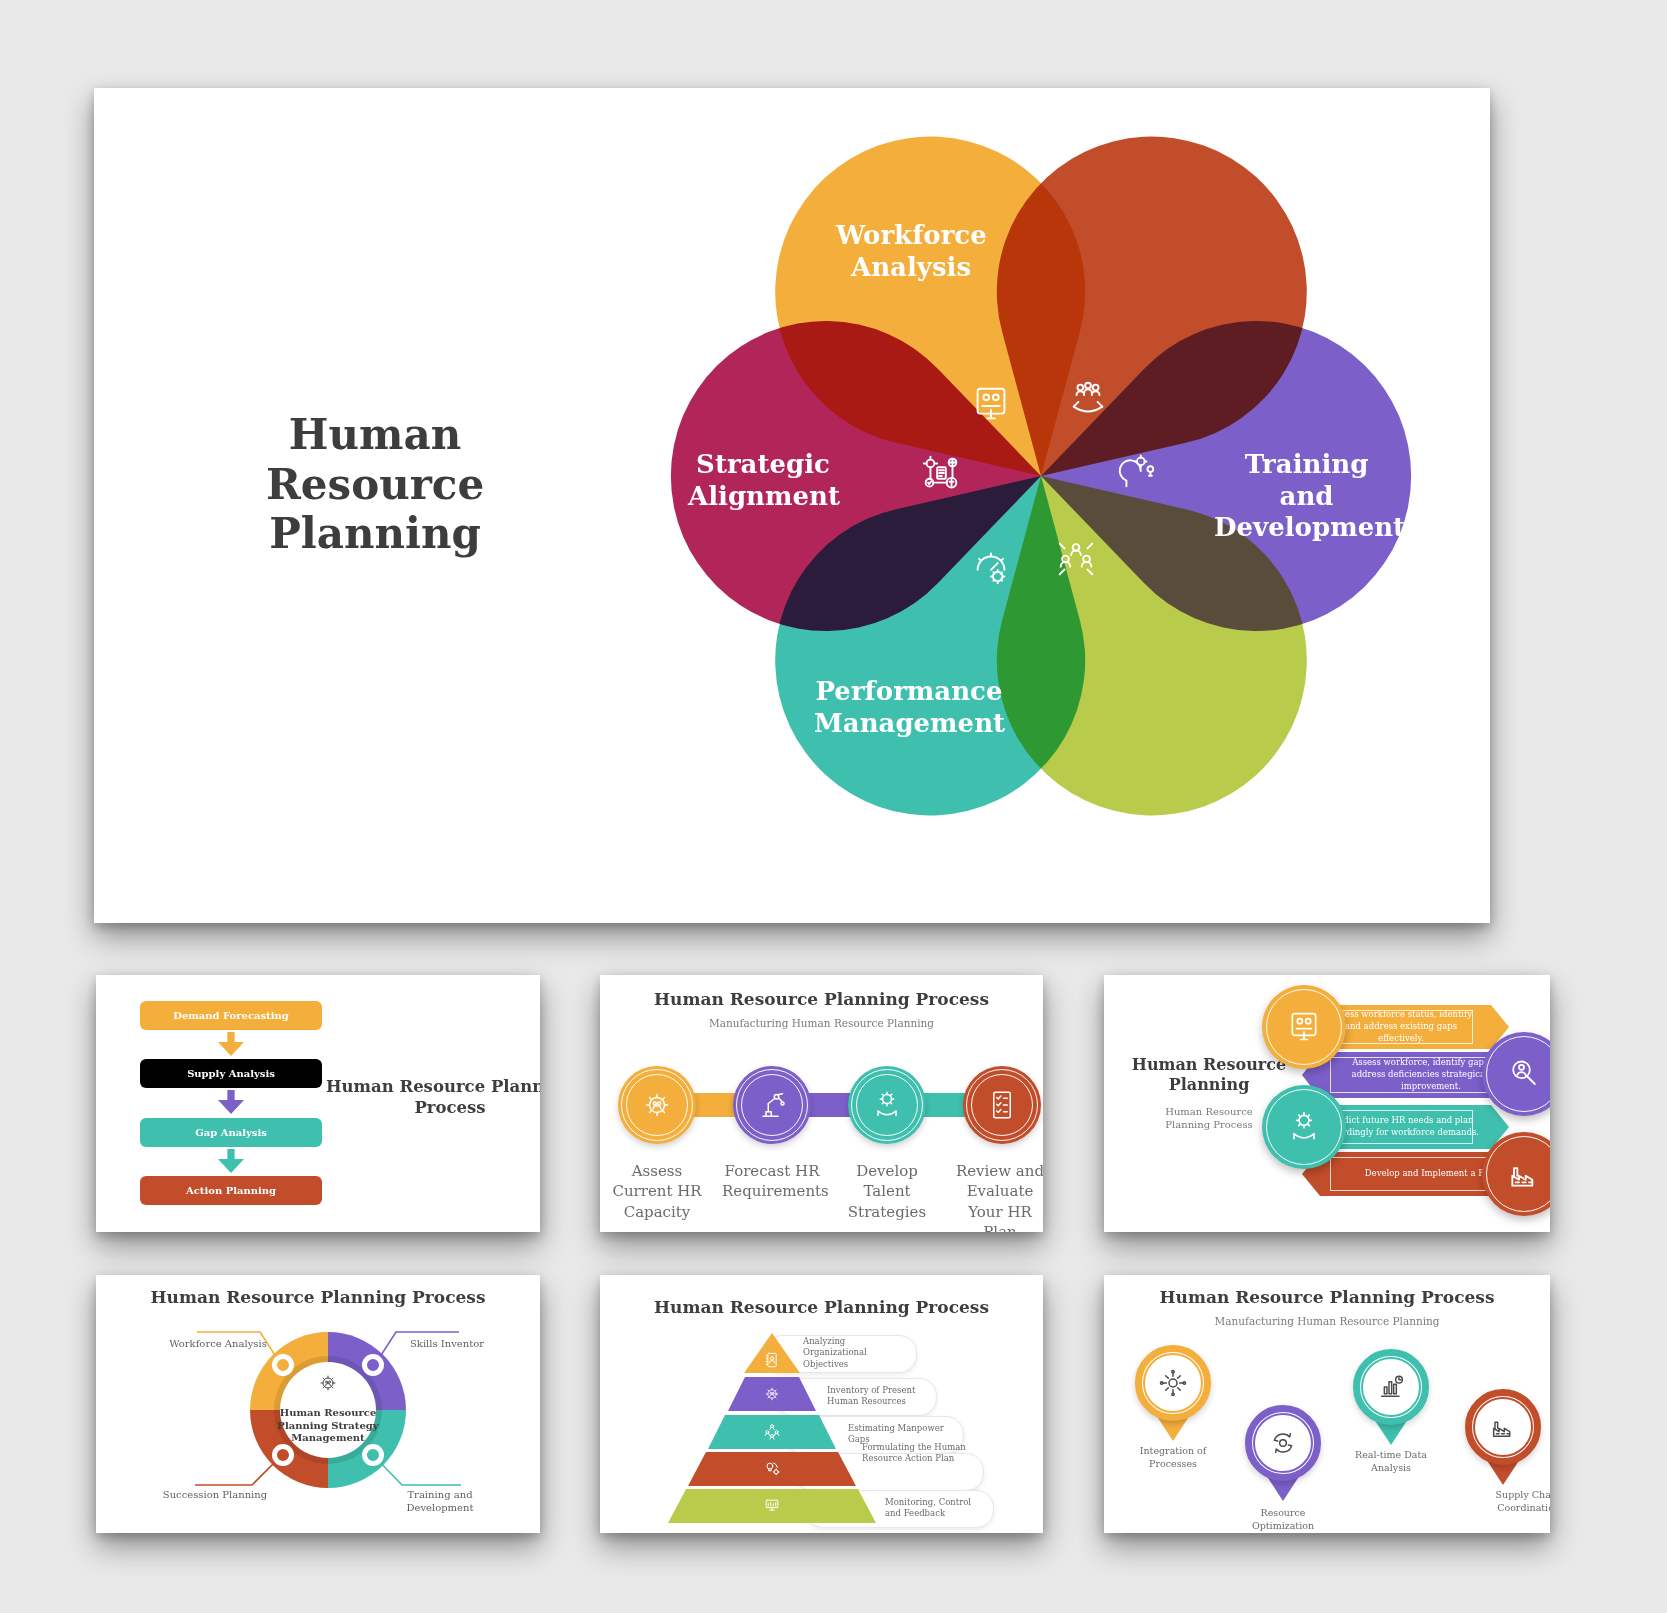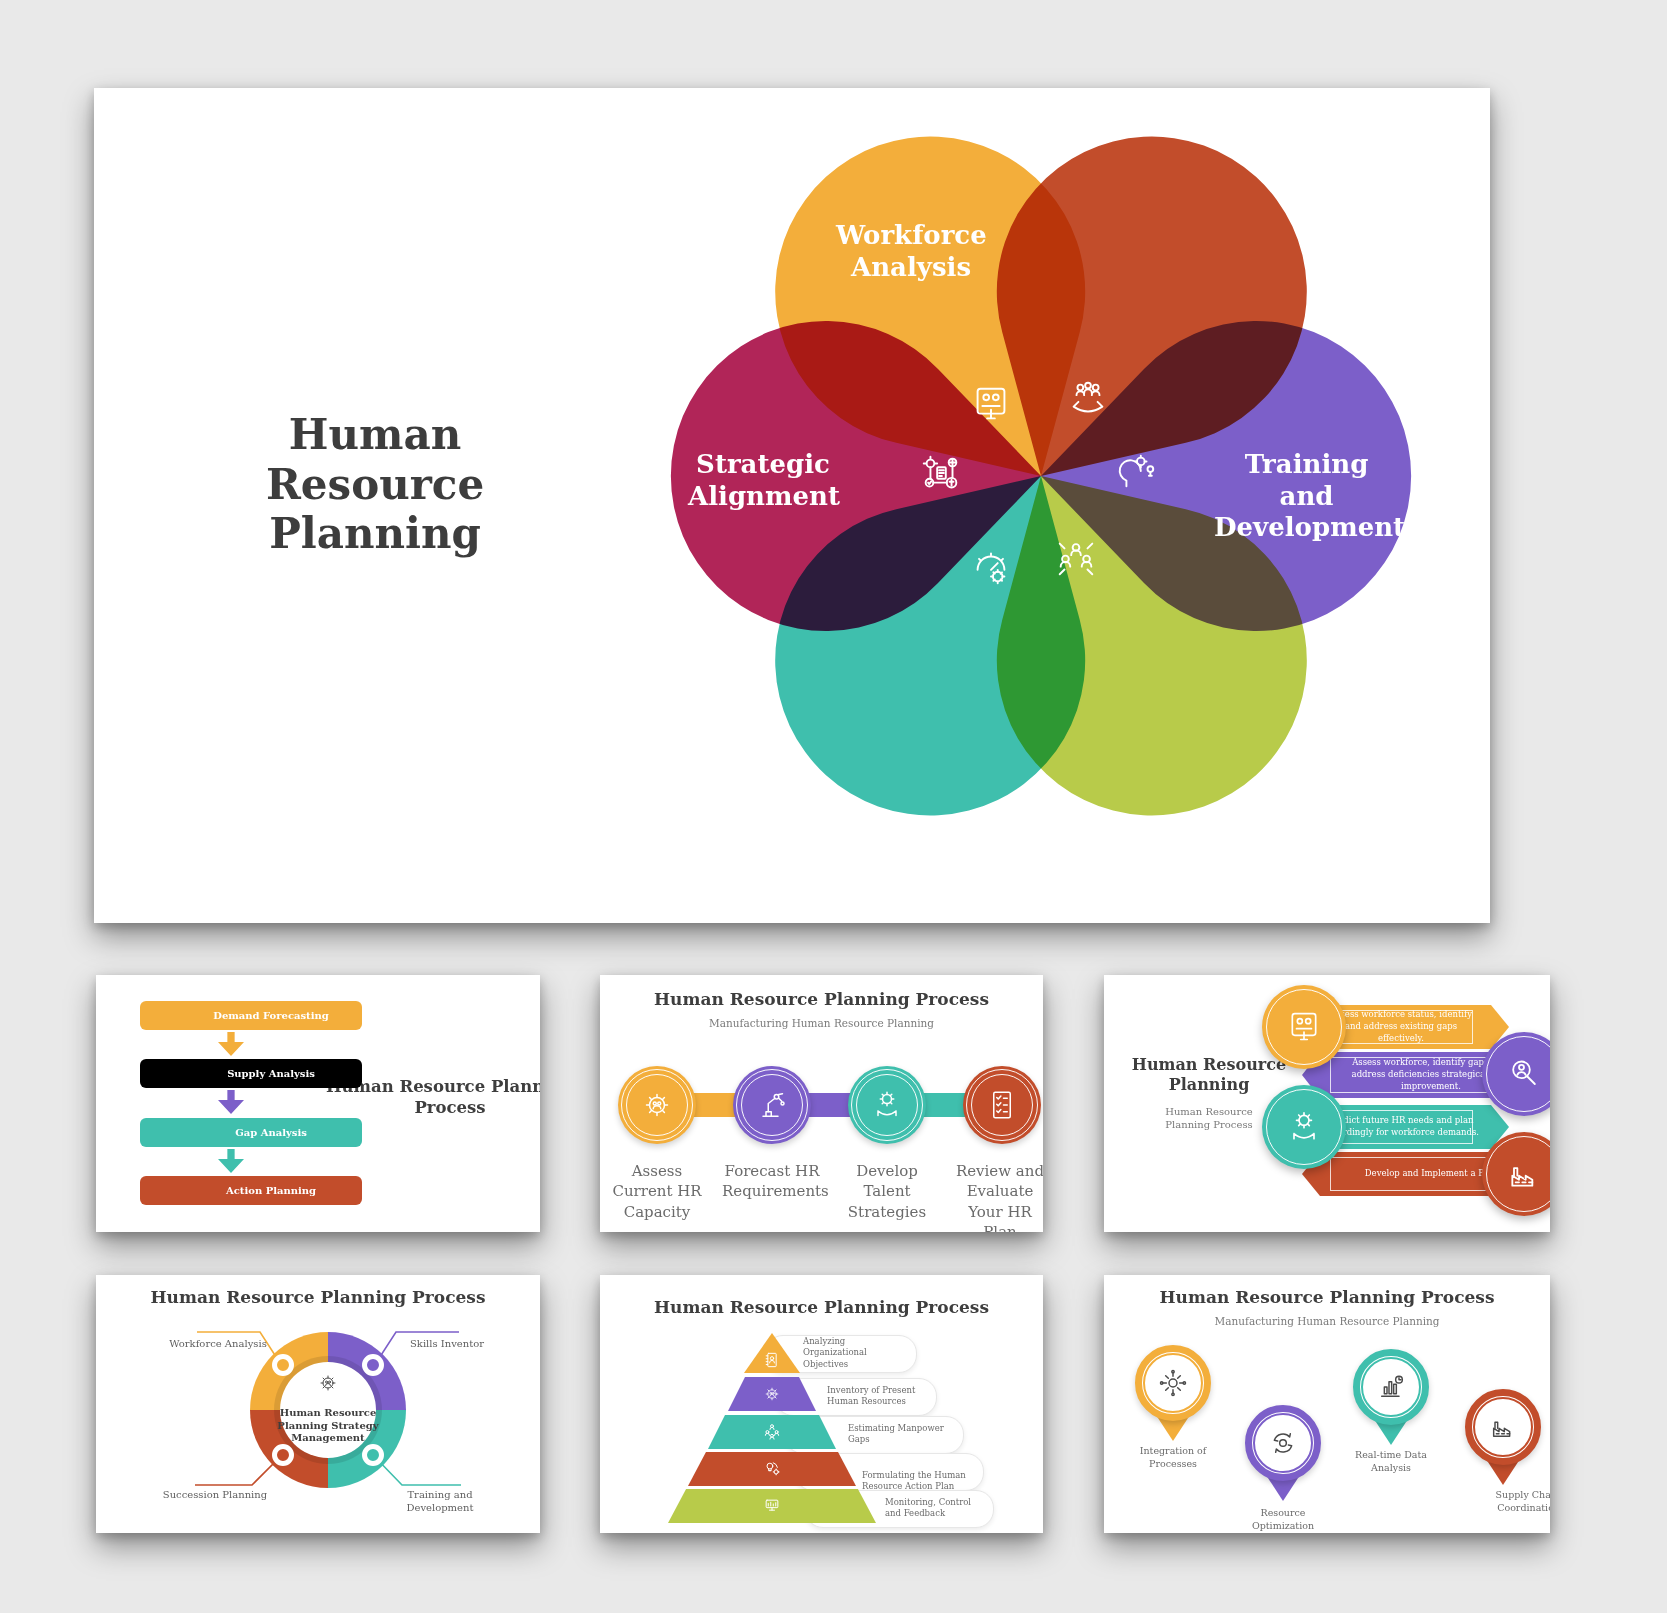--- a/index.html
+++ b/index.html
@@ -18,21 +18,21 @@
   .petal-label{position:absolute;color:#fff;font-weight:bold;font-size:26px;line-height:1.22;
                text-align:center;}
   .wicon{position:absolute;color:#fff;}
   .dicon{position:absolute;color:#4a4a4a;}
   
   .thumb-title{position:absolute;font-weight:bold;color:#3e3e3e;text-align:center;line-height:1.25;}
   .thumb-sub{position:absolute;color:#7a7a7a;text-align:center;line-height:1.3;}
   .small-gray{color:#6b6b6b;}
   
   .fc-box{position:absolute;left:44px;width:182px;height:29px;border-radius:6px;
-          color:#fff;font-weight:bold;font-size:10px;text-align:center;line-height:29px;padding-left:40px;}
+          color:#fff;font-weight:bold;font-size:10px;text-align:center;line-height:29px;}
   .fc-arrow{position:absolute;left:122px;width:26px;height:24px;
             clip-path:polygon(36% 0,64% 0,64% 42%,100% 42%,50% 100%,0 42%,36% 42%);}
   
   .tl-band{position:absolute;top:118px;height:24px;}
   .tl-circle{position:absolute;top:91px;width:78px;height:78px;border-radius:50%;
              box-shadow:0 3px 6px rgba(0,0,0,.18);}
   .tl-ring1{position:absolute;inset:3px;border:1.5px solid rgba(255,255,255,.95);border-radius:50%;}
   .tl-ring2{position:absolute;inset:8px;border:1.5px solid rgba(255,255,255,.95);border-radius:50%;}
   .tl-label{position:absolute;top:186px;width:100px;font-size:15px;text-align:center;line-height:1.35;}
   
@@ -257,20 +257,21 @@
       <path class="petal" d="M0 0 L-107 -103 A155 155 0 1 1 107 -103 Z" transform="rotate(31)" style="fill: rgb(194, 77, 43);"></path>
       <path class="petal" d="M0 0 L-107 -103 A155 155 0 1 1 107 -103 Z" transform="rotate(90)" style="fill: rgb(124, 95, 201);"></path>
       <path class="petal" d="M0 0 L-107 -103 A155 155 0 1 1 107 -103 Z" transform="rotate(149)" style="fill: rgb(184, 203, 74);"></path>
       <path class="petal" d="M0 0 L-107 -103 A155 155 0 1 1 107 -103 Z" transform="rotate(211)" style="fill: rgb(63, 191, 173);"></path>
       <path class="petal" d="M0 0 L-107 -103 A155 155 0 1 1 107 -103 Z" transform="rotate(270)" style="fill: rgb(177, 37, 88);"></path>
     </svg>
 
     <div class="petal-label" style="left:742px;top:132px;width:150px;">Workforce Analysis</div>
     <div class="petal-label" style="left:594px;top:361px;width:150px;">Strategic Alignment</div>
     <div class="petal-label" style="left:1120px;top:361px;width:185px;">Training and Development</div>
+    <div class="petal-label" style="left:720px;top:588px;width:190px;">Performance Management</div>
 
     <svg class="wicon" style="left:874px;top:293px;width:46px;height:46px;">
         <use href="#sym-screen-tap"></use>
       </svg>
     <svg class="wicon" style="left:971px;top:287px;width:46px;height:46px;">
         <use href="#sym-hand-team"></use>
       </svg>
     <svg class="wicon" style="left:824px;top:363px;width:46px;height:46px;">
         <use href="#sym-flow-strategy"></use>
       </svg>
@@ -442,21 +443,21 @@
     <svg class="wicon" style="left:162px;top:184px;width:20px;height:20px;z-index:4;">
         <use href="#sym-bulb-gear"></use>
       </svg>
     <svg class="wicon" style="left:162px;top:221px;width:20px;height:20px;z-index:4;">
         <use href="#sym-monitor-production"></use>
       </svg>
 
     <div class="py-text" style="left:203px;top:63px;width:105px;">Analyzing Organizational Objectives</div>
     <div class="py-text" style="left:227px;top:106px;width:100px;">Inventory of Present Human Resources</div>
     <div class="py-text" style="left:248px;top:144px;width:105px;">Estimating Manpower Gaps</div>
-    <div class="py-text" style="left:262px;top:191px;width:112px;">Formulating the Human Resource Action Plan</div>
+    <div class="py-text" style="left:262px;top:163px;width:112px;">Formulating the Human Resource Action Plan</div>
     <div class="py-text" style="left:285px;top:218px;width:100px;">Monitoring, Control and Feedback</div>
   </div>
 
   <div class="slide" style="left:1104px;top:1275px;width:446px;height:258px;">
     <div class="thumb-title" style="left:21px;top:12px;width:404px;font-size:17px;">Human Resource Planning Process</div>
     <div class="thumb-sub" style="left:21px;top:40px;width:404px;font-size:10.5px;">Manufacturing Human Resource Planning</div>
 
     <div class="pin-tip" style="left: 52px; top: 140px; border-top-color: rgb(243, 174, 59);"></div>
     <div class="pin-circle" style="left: 31px; top: 70px; border-color: rgb(243, 174, 59);">
       <div class="pin-inner" style="border-color: rgb(243, 174, 59);"></div>

